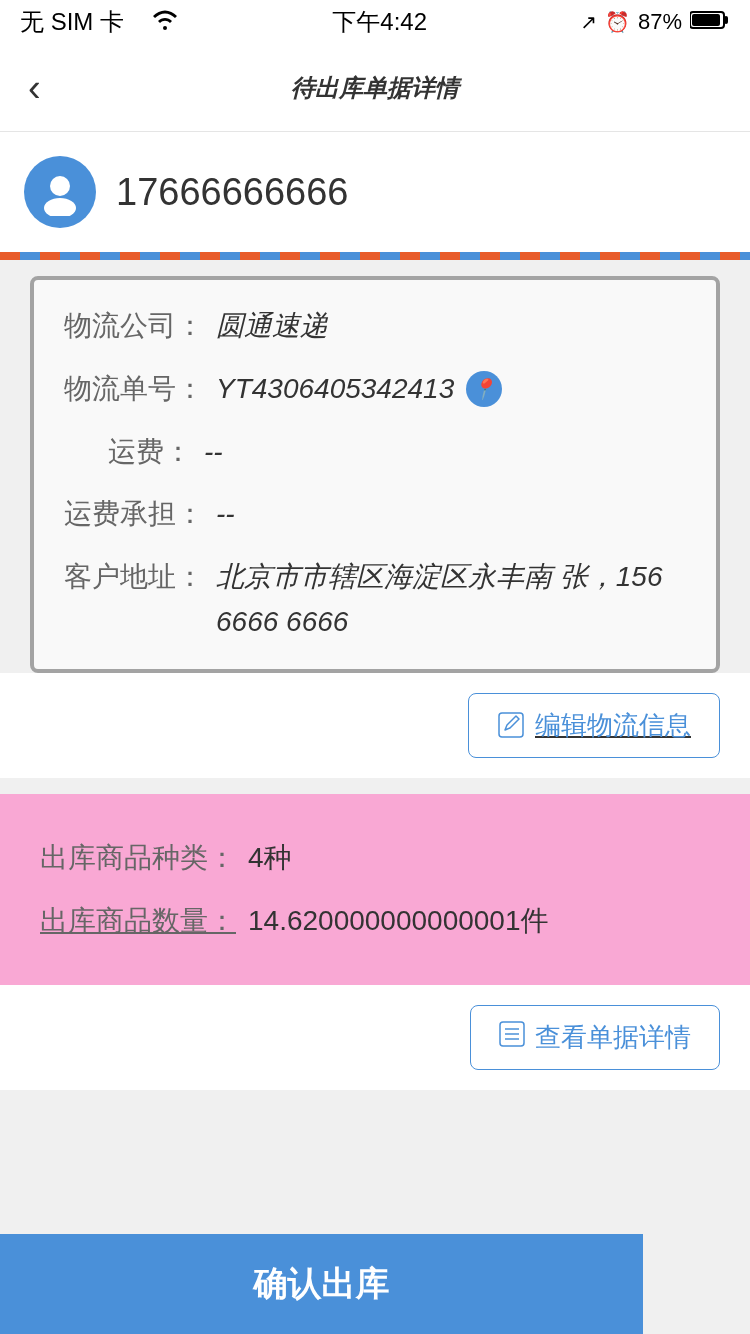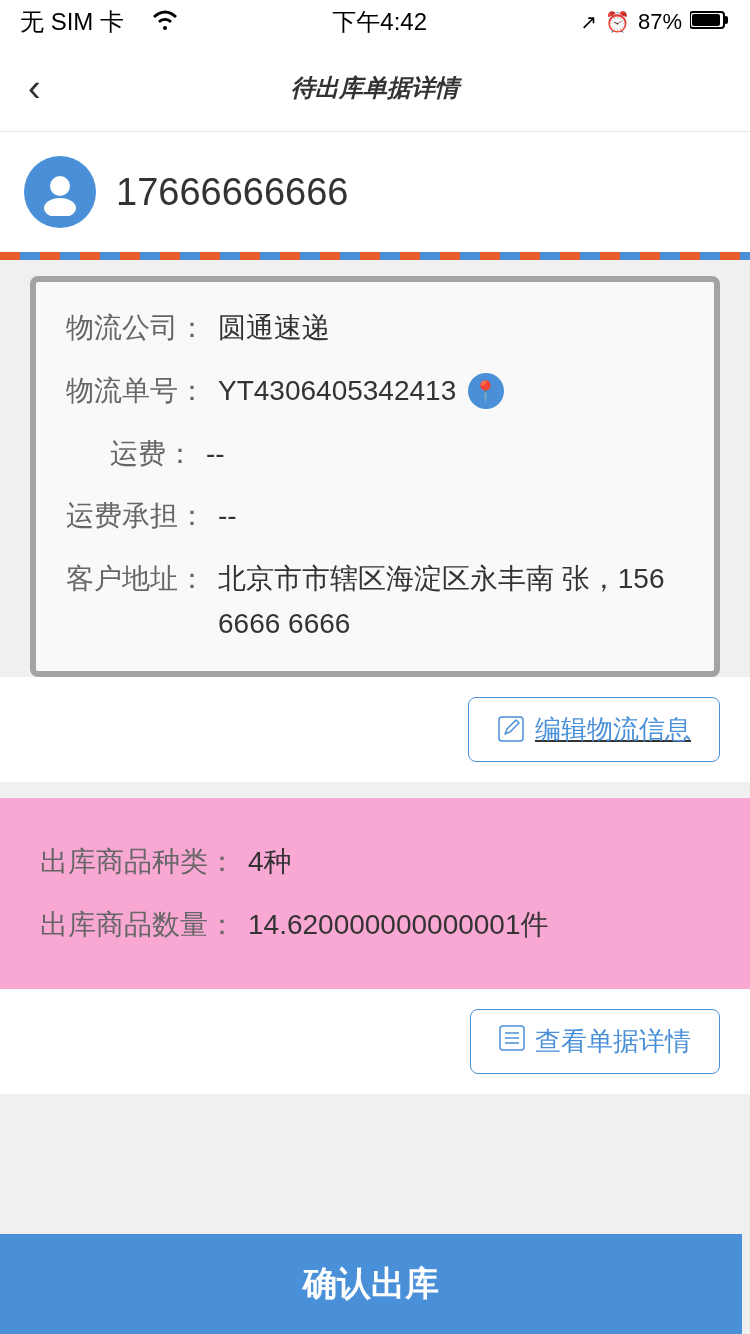--- a/index.html
+++ b/index.html
@@ -117,21 +117,21 @@
     }
     .info-value {
       color: #333;
       font-size: 28px;
       flex: 1;
     }
 
     
     .logistics-card {
       background: #f9f9f9;
-      border: 6px solid #a3a3a3;
+      border: 4px solid #a3a3a3;
       border-radius: 8px;
       margin: 16px 30px 0;
       padding: 24px 30px;
     }
     .logistics-row {
       display: flex;
       align-items: flex-start;
       margin-bottom: 18px;
       line-height: 1.6;
     }
@@ -144,20 +144,21 @@
       padding-right: 12px;
       flex-shrink: 0;
     }
     .logistics-value {
       color: #333;
       font-size: 28px;
       flex: 1;
       display: flex;
       align-items: center;
       gap: 12px;
+      font-style: italic;
     }
     .location-icon {
       width: 36px;
       height: 36px;
       background: #4a90d9;
       border-radius: 50%;
       display: inline-flex;
       align-items: center;
       justify-content: center;
       flex-shrink: 0;
@@ -226,21 +227,21 @@
       display: flex;
       align-items: center;
       gap: 10px;
       cursor: pointer;
     }
 
     
     .bottom-bar {
       position: fixed;
       bottom: 0;
-      width: 742px;
+      width: 643px;
       background: #4a90d9;
       height: 100px;
       display: flex;
       align-items: center;
       justify-content: center;
       cursor: pointer;
     }
     .confirm-btn-text {
       color: #fff;
       font-size: 34px;
@@ -344,21 +345,21 @@
   </div>
 
   <div class="section-divider"></div>
 
   <div class="goods-section">
     <div class="info-row">
       <span class="info-label" style="min-width:190px;">出库商品种类：</span>
       <span class="info-value">4种</span>
     </div>
     <div class="info-row">
-      <span class="info-label" style="min-width:190px;">出库商品数量：</span>
+      <span class="info-label" style="min-width:190px;text-decoration:underline;">出库商品数量：</span>
       <span class="info-value">14.620000000000001件</span>
     </div>
   </div>
 
   <div class="view-details-btn">
     <button class="btn-view">
       <span>
         <svg width="26" height="26" viewBox="0 0 26 26" fill="none">
           <rect x="1" y="1" width="24" height="24" rx="3" stroke="#4a90d9" stroke-width="1.5" fill="none"></rect>
           <line x1="6" y1="8" x2="20" y2="8" stroke="#4a90d9" stroke-width="1.5"></line>

